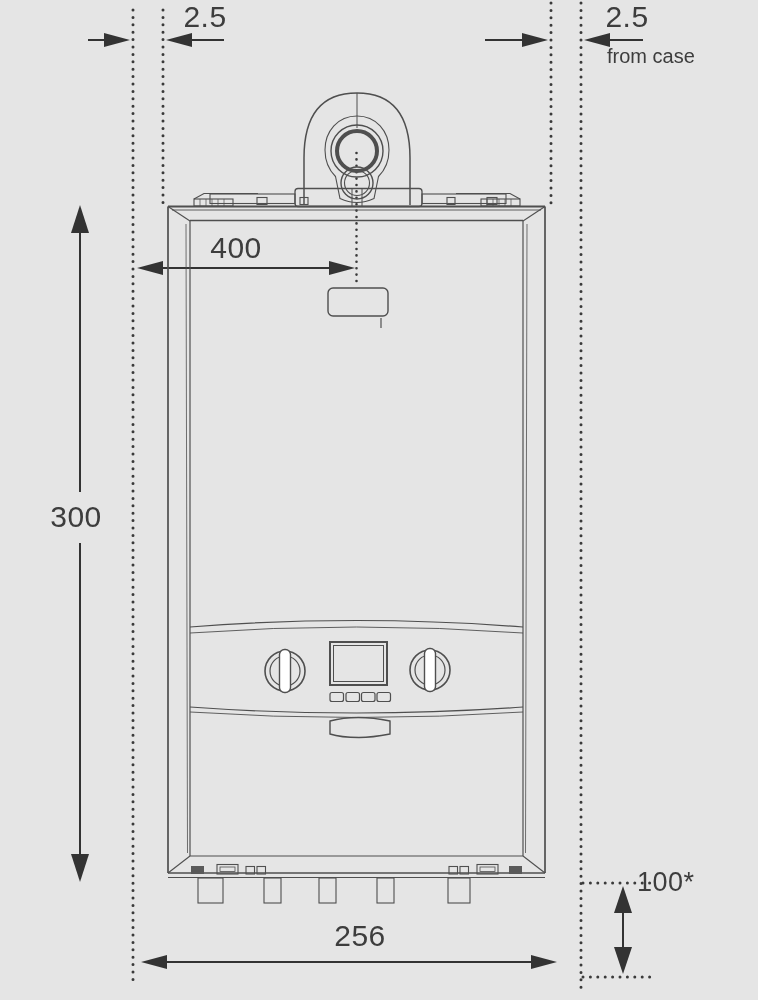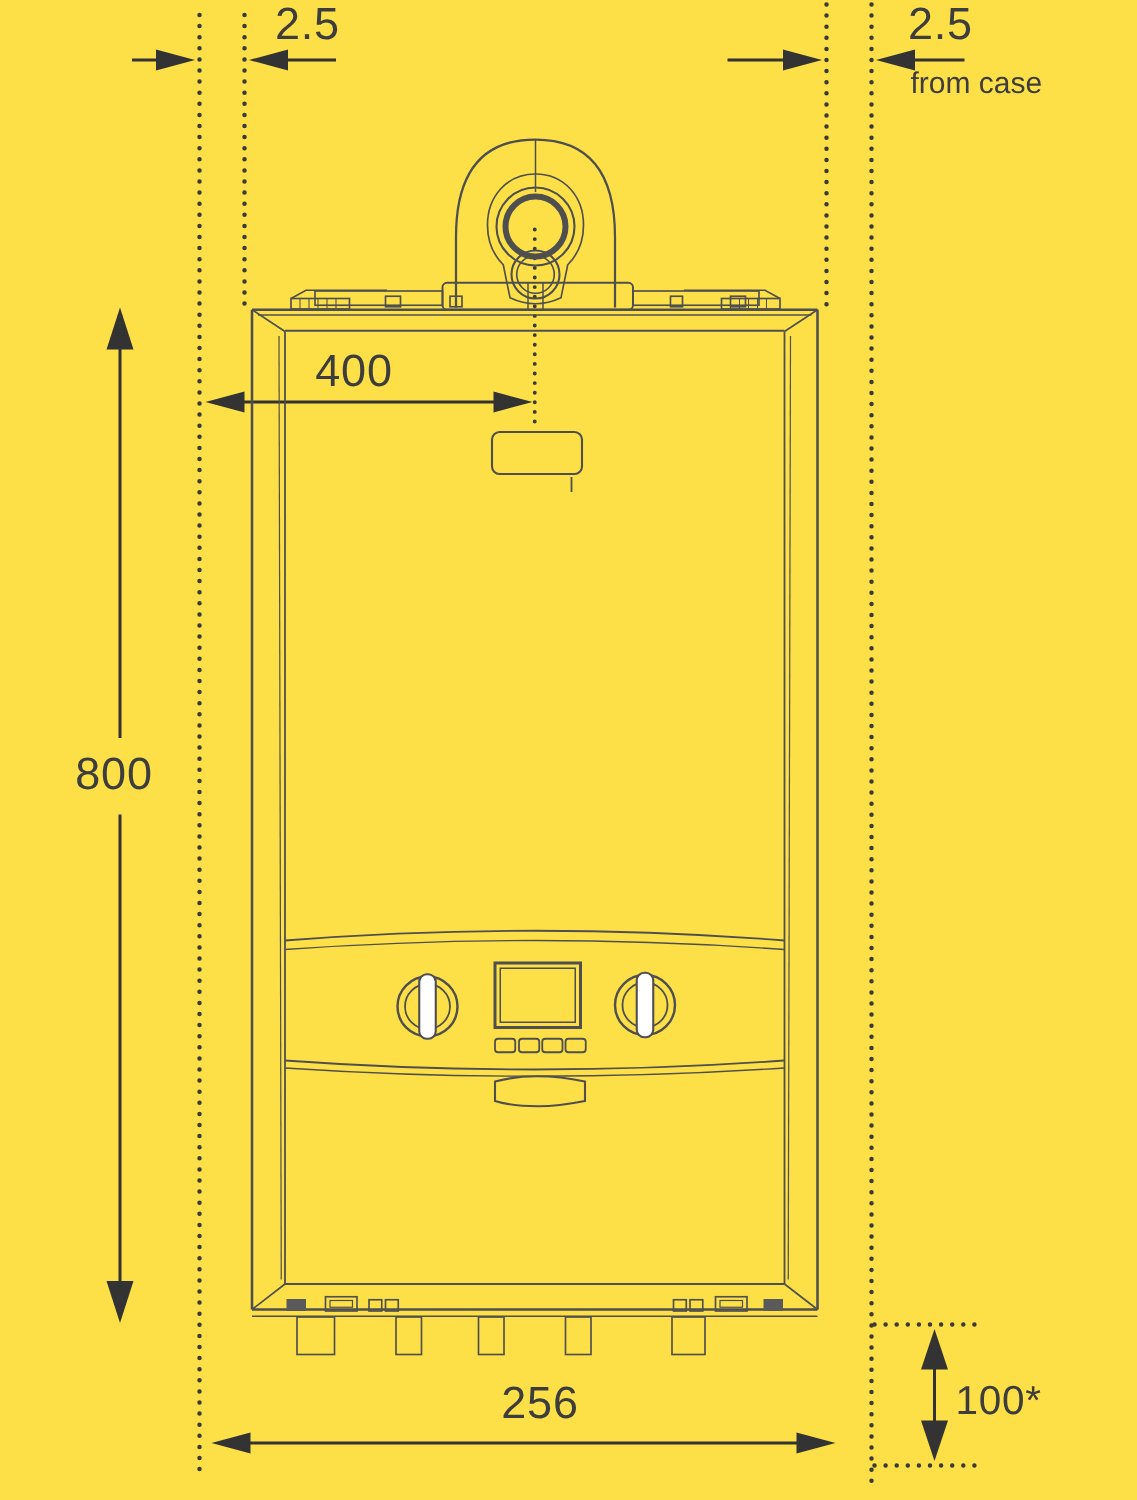--- a/index.html
+++ b/index.html
@@ -1,19 +1,19 @@
 <!DOCTYPE html>
 <html><head>
 <meta charset="utf-8">
 <style>
   html,body{margin:0;padding:0;background:#ffffff;}
   .canvas{
     position:relative;
     width:758px;height:1000px;
-    background:#fde047;
+    background:#e5e5e5;
     font-family:"Liberation Sans", sans-serif;
     overflow:hidden;
   }
   .canvas svg{position:absolute;left:0;top:0;}
   .dim-label{
     position:absolute;
     color:#3d3d3d;
     font-size:30px;
     line-height:1;
     white-space:nowrap;
@@ -198,21 +198,21 @@
       </g>
     </g>
   </svg>
 
   <div class="dim-label cx" style="left:205px; top:2px;">2.5</div>
 
   <div class="dim-label cx" style="left:627px; top:2px;">2.5</div>
 
   <div class="dim-note" style="left:607px; top:46px;">from case</div>
 
-  <div class="dim-label cxy" style="left:76px; top:517px;">800</div>
+  <div class="dim-label cxy" style="left:76px; top:517px;">300</div>
 
   <div class="dim-label cxy" style="left:236px; top:248px;">400</div>
 
   <div class="dim-label cxy" style="left:360px; top:936px;">256</div>
 
-  <div class="dim-label cy" style="left:637px; top:934px; font-size:27px;">100*</div>
+  <div class="dim-label cy" style="left:637px; top:882px; font-size:27px;">100*</div>
 
 </div>
 
 </body></html>

